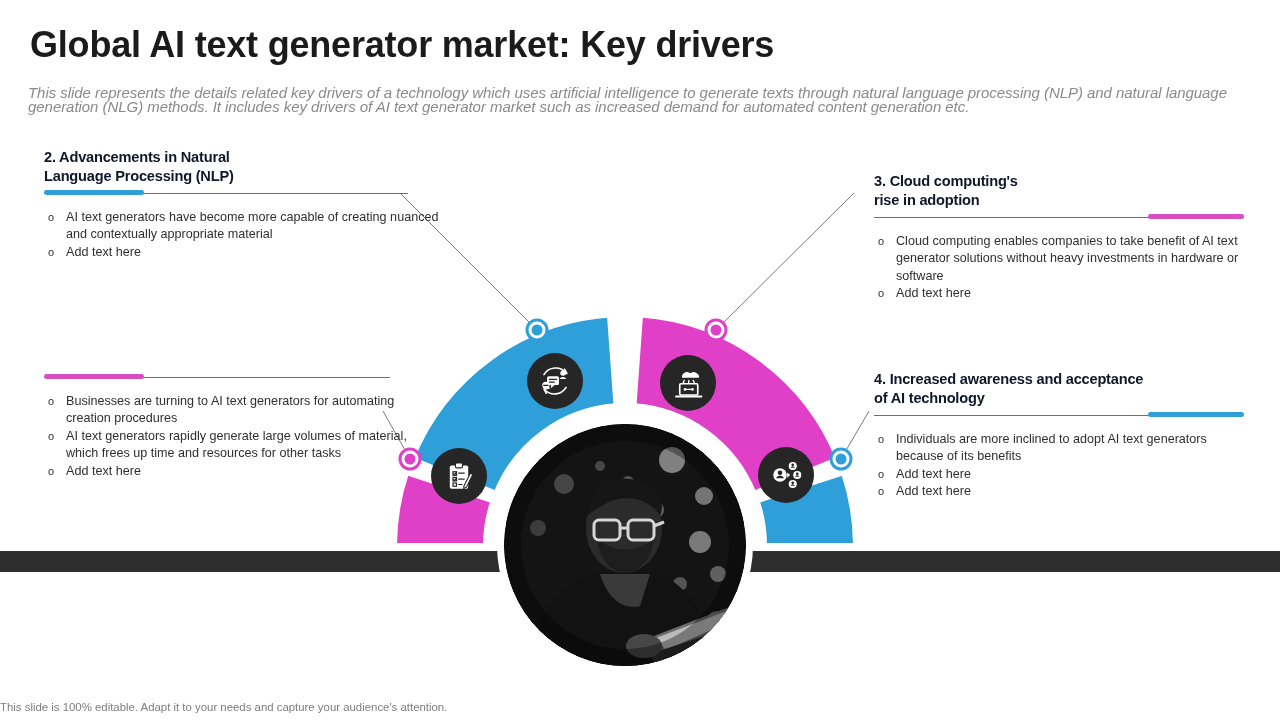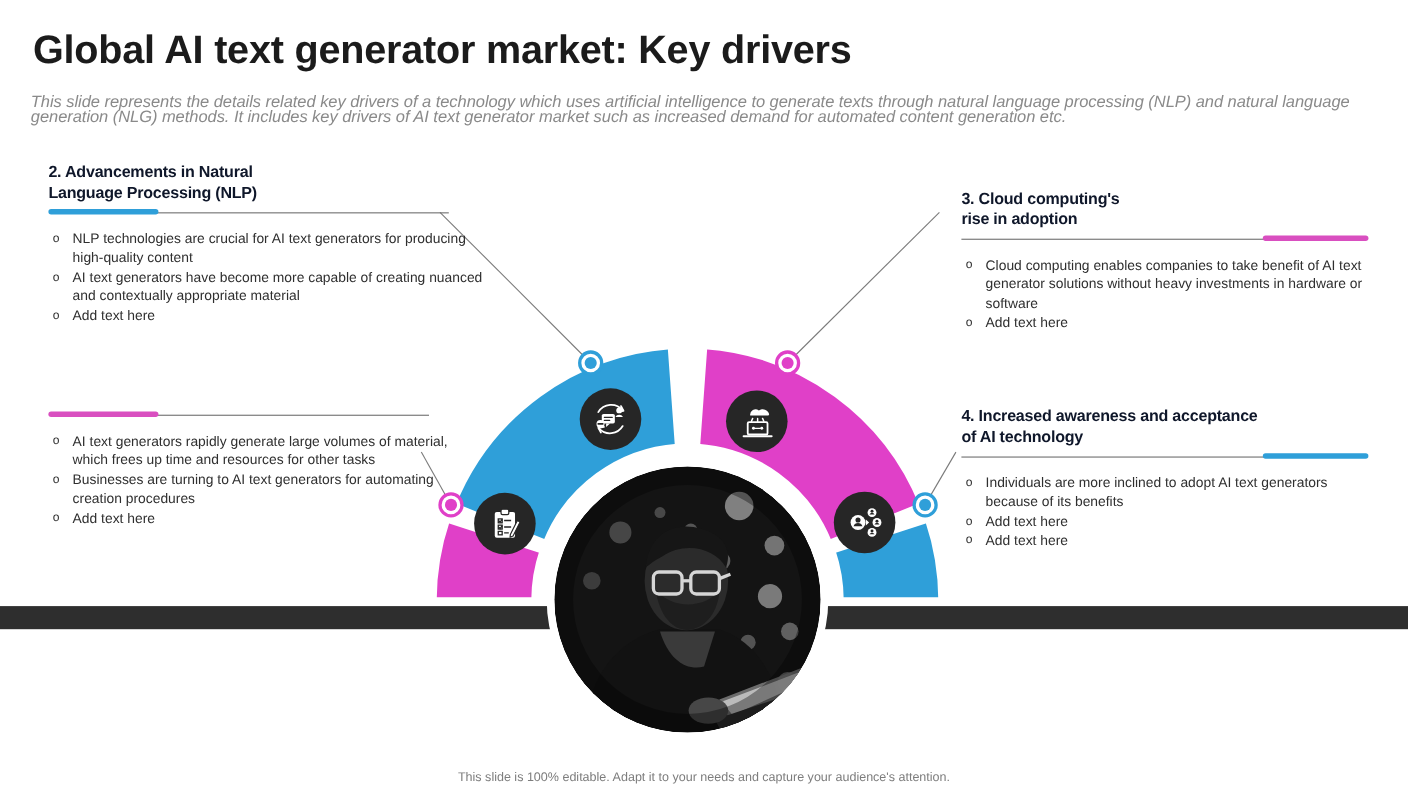--- a/index.html
+++ b/index.html
@@ -172,21 +172,20 @@
   #icon-cloud  { left: 660px; top: 355px; }
   #icon-clip   { left: 431px; top: 448px; }
   #icon-people { left: 758px; top: 447px; }
 
   
   .footer {
     position: absolute;
     left: 0;
     top: 701px;
     width: 1280px;
-    text-align: center;
     font-size: 11.4px;
     color: #7d7d7d;
   }
 </style>
 </head>
 <body>
 
 <div class="slide">
 
   <div class="title">Global AI text generator market: Key drivers</div>
@@ -370,34 +369,33 @@
   <div class="block" id="block2">
     <h3>
       <span>2. Advancements in Natural</span><br>
       <span>Language Processing (NLP)</span>
     </h3>
     <div class="rulewrap">
       <div class="rule-line"></div>
       <div class="rule-accent"></div>
     </div>
     <ul class="bullets">
-      <li>NLP technologies are crucial for AI text generators for producing high-quality content</li>
       <li>AI text generators have become more capable of creating nuanced and contextually appropriate material</li>
       <li>Add text here</li>
     </ul>
   </div>
 
   <div class="block" id="block1">
     <div class="rulewrap">
       <div class="rule-line"></div>
       <div class="rule-accent"></div>
     </div>
     <ul class="bullets">
+      <li>Businesses are turning to AI text generators for automating creation procedures</li>
       <li>AI text generators rapidly generate large volumes of material, which frees up time and resources for other tasks</li>
-      <li>Businesses are turning to AI text generators for automating creation procedures</li>
       <li>Add text here</li>
     </ul>
   </div>
 
   <div class="block" id="block3">
     <h3>
       <span>3. Cloud computing's</span><br>
       <span>rise in adoption</span>
     </h3>
     <div class="rulewrap">

